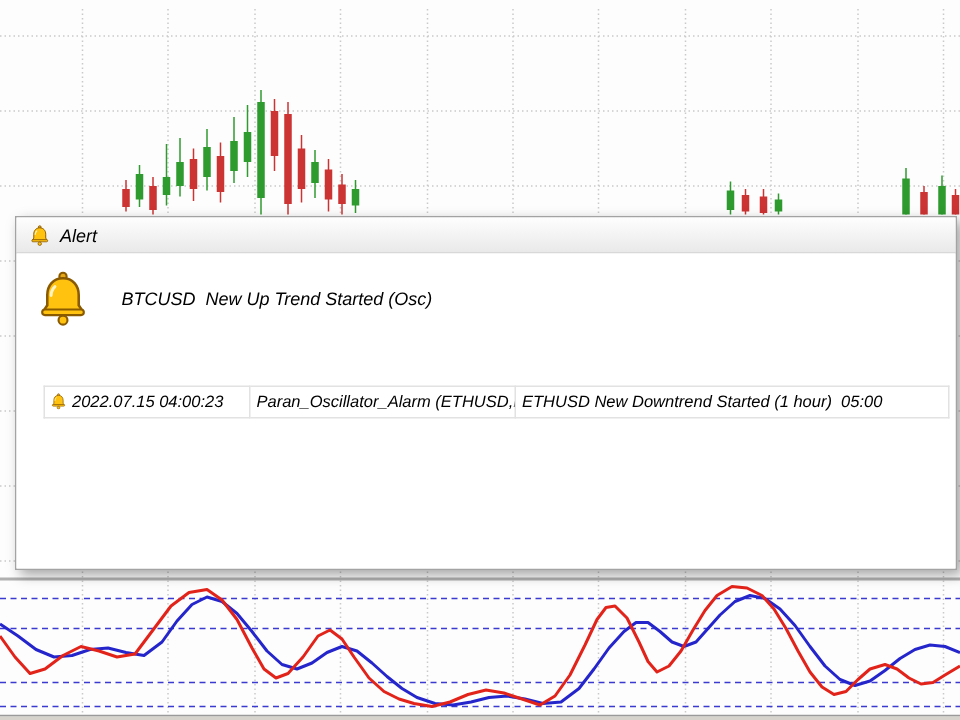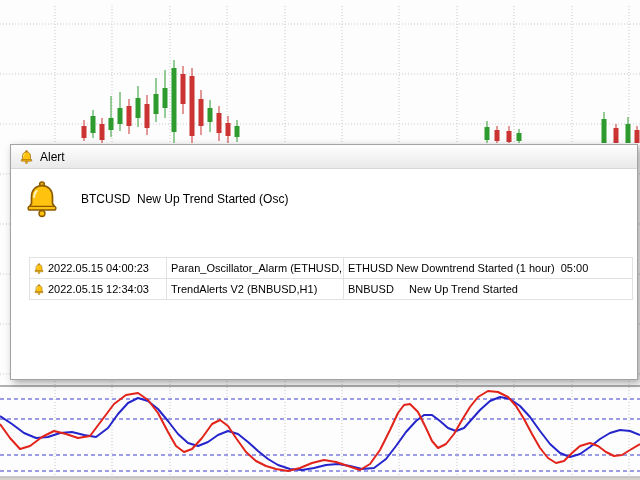--- a/index.html
+++ b/index.html
@@ -1,18 +1,18 @@
 <!DOCTYPE html>
 <html><head>
 <meta charset="utf-8">
 <style>
   * { margin:0; padding:0; box-sizing:border-box; }
   html,body { width:640px; height:480px; overflow:hidden; background:#fff;
               font-family:"Liberation Sans", sans-serif; }
-  .screen { position:relative; width:640px; height:480px; background:#14b8a6; }
+  .screen { position:relative; width:640px; height:480px; background:#14b8a6;font-style:italic; }
 
   #chart-canvas { position:absolute; left:0; top:0; display:block; }
 
   
   .alert-dialog { position:absolute; left:10px; top:144px; width:628px; height:236px;
     background:#ffffff; border:1px solid #a3a3a3;
     box-shadow:3px 3px 8px rgba(0,0,0,0.35); }
   .title-bar { height:24px; display:flex; align-items:center; gap:7px; padding:0 9px;
     background:linear-gradient(#fefefe,#e9e9e9); border-bottom:1px solid #d8d8d8;
     font-size:12px; color:#000; }
@@ -149,33 +149,22 @@
       </div>
       <table class="alert-table">
         <tbody id="alert-rows">
             <tr>
               <td class="c-time"><span class="bell-slot"><svg width="10" height="11" viewBox="0 0 24 26">
                     <circle cx="12" cy="2.6" r="1.7" fill="#e6a817" stroke="#8a5a00" stroke-width="1"></circle>
                     <path d="M12 3.5 C7.4 3.5 4.6 7 4.6 11.4 L4.6 16.2 L3 18.6 L21 18.6 L19.4 16.2 L19.4 11.4 C19.4 7 16.6 3.5 12 3.5 Z" fill="#ffc20e" stroke="#8a5a00" stroke-width="1.2"></path>
                     <rect x="2.2" y="18.2" width="19.6" height="2.6" rx="1.3" fill="#ffc20e" stroke="#8a5a00" stroke-width="1"></rect>
                     <circle cx="12" cy="23.2" r="2.1" fill="#ffc20e" stroke="#8a5a00" stroke-width="1"></circle>
                     <path d="M8.2 7.4 C7 8.6 6.4 10 6.4 11.6" stroke="#fff3c4" stroke-width="1.4" fill="none" stroke-linecap="round"></path>
-                  </svg></span><span>2022.05.15 04:00:23</span></td>
+                  </svg></span><span>2022.07.15 04:00:23</span></td>
               <td class="c-src">Paran_Oscillator_Alarm (ETHUSD,H1)</td>
               <td class="c-msg">ETHUSD New Downtrend Started (1 hour)  05:00</td>
-            </tr>
-            <tr>
-              <td class="c-time"><span class="bell-slot"><svg width="10" height="11" viewBox="0 0 24 26">
-                    <circle cx="12" cy="2.6" r="1.7" fill="#e6a817" stroke="#8a5a00" stroke-width="1"></circle>
-                    <path d="M12 3.5 C7.4 3.5 4.6 7 4.6 11.4 L4.6 16.2 L3 18.6 L21 18.6 L19.4 16.2 L19.4 11.4 C19.4 7 16.6 3.5 12 3.5 Z" fill="#ffc20e" stroke="#8a5a00" stroke-width="1.2"></path>
-                    <rect x="2.2" y="18.2" width="19.6" height="2.6" rx="1.3" fill="#ffc20e" stroke="#8a5a00" stroke-width="1"></rect>
-                    <circle cx="12" cy="23.2" r="2.1" fill="#ffc20e" stroke="#8a5a00" stroke-width="1"></circle>
-                    <path d="M8.2 7.4 C7 8.6 6.4 10 6.4 11.6" stroke="#fff3c4" stroke-width="1.4" fill="none" stroke-linecap="round"></path>
-                  </svg></span><span>2022.05.15 12:34:03</span></td>
-              <td class="c-src">TrendAlerts V2 (BNBUSD,H1)</td>
-              <td class="c-msg">BNBUSD     New Up Trend Started</td>
             </tr>
           </tbody>
       </table>
     </div>
   </div>
 
 </div>
 
 </body></html>

